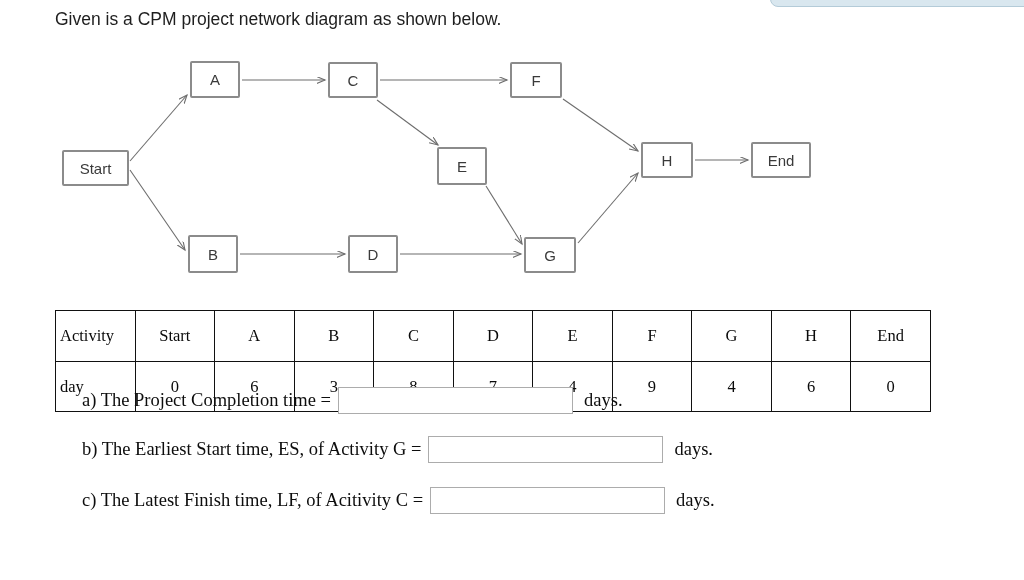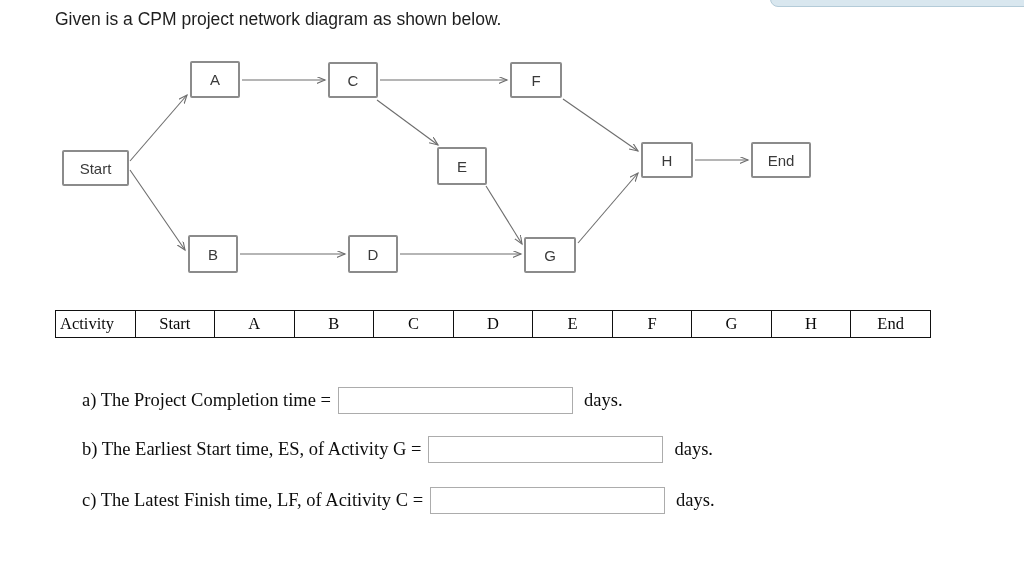--- a/index.html
+++ b/index.html
@@ -28,21 +28,21 @@
   .n-h{left:641px;top:142px;width:52px;height:36px;}
   .n-end{left:751px;top:142px;width:60px;height:36px;}
   .n-b{left:188px;top:235px;width:50px;height:38px;}
   .n-d{left:348px;top:235px;width:50px;height:38px;}
   .n-g{left:524px;top:237px;width:52px;height:36px;}
 
   
   .day-table{position:absolute;left:55px;top:310px;border-collapse:collapse;
     table-layout:fixed;width:876px;font-family:"Liberation Serif",serif;
     font-size:16.5px;color:#0a0a0a;}
-  .day-table td{border:1.6px solid #111;text-align:center;padding:0 3px;height:25px;
+  .day-table td{border:1.6px solid #111;text-align:center;padding:12px 3px;height:25px;
     overflow:hidden;white-space:nowrap;}
   .day-table tr:first-child td{height:26px;}
   .day-table td.lft{text-align:left;padding-left:4px;}
 
   
   .q-row{position:absolute;left:55px;display:flex;align-items:center;
     font-family:"Liberation Serif",serif;font-size:18.5px;color:#0d0d0d;white-space:nowrap;}
   .q-row .q-label{white-space:nowrap;margin-left:27px;}
   .q-input{width:225px;height:25px;border:1px solid #acacac;border-radius:0;
     margin-left:7px;background:#fff;font-size:16px;padding:0 4px;box-sizing:content-box;}
@@ -98,20 +98,33 @@
       <td>A</td>
       <td>B</td>
       <td>C</td>
       <td>D</td>
       <td>E</td>
       <td>F</td>
       <td>G</td>
       <td>H</td>
       <td>End</td>
     </tr>
+    <tr>
+      <td class="lft">day</td>
+      <td>0</td>
+      <td>6</td>
+      <td>3</td>
+      <td>8</td>
+      <td>7</td>
+      <td>4</td>
+      <td>9</td>
+      <td>4</td>
+      <td>6</td>
+      <td>0</td>
+    </tr>
   </tbody>
     </table>
 
   <div class="q-row qa">
     <span class="q-label">a) The Project Completion time =</span>
     <input class="q-input" type="text" value="" style="">
     <span class="q-suffix">days.</span>
   </div>
 
   <div class="q-row qb">

